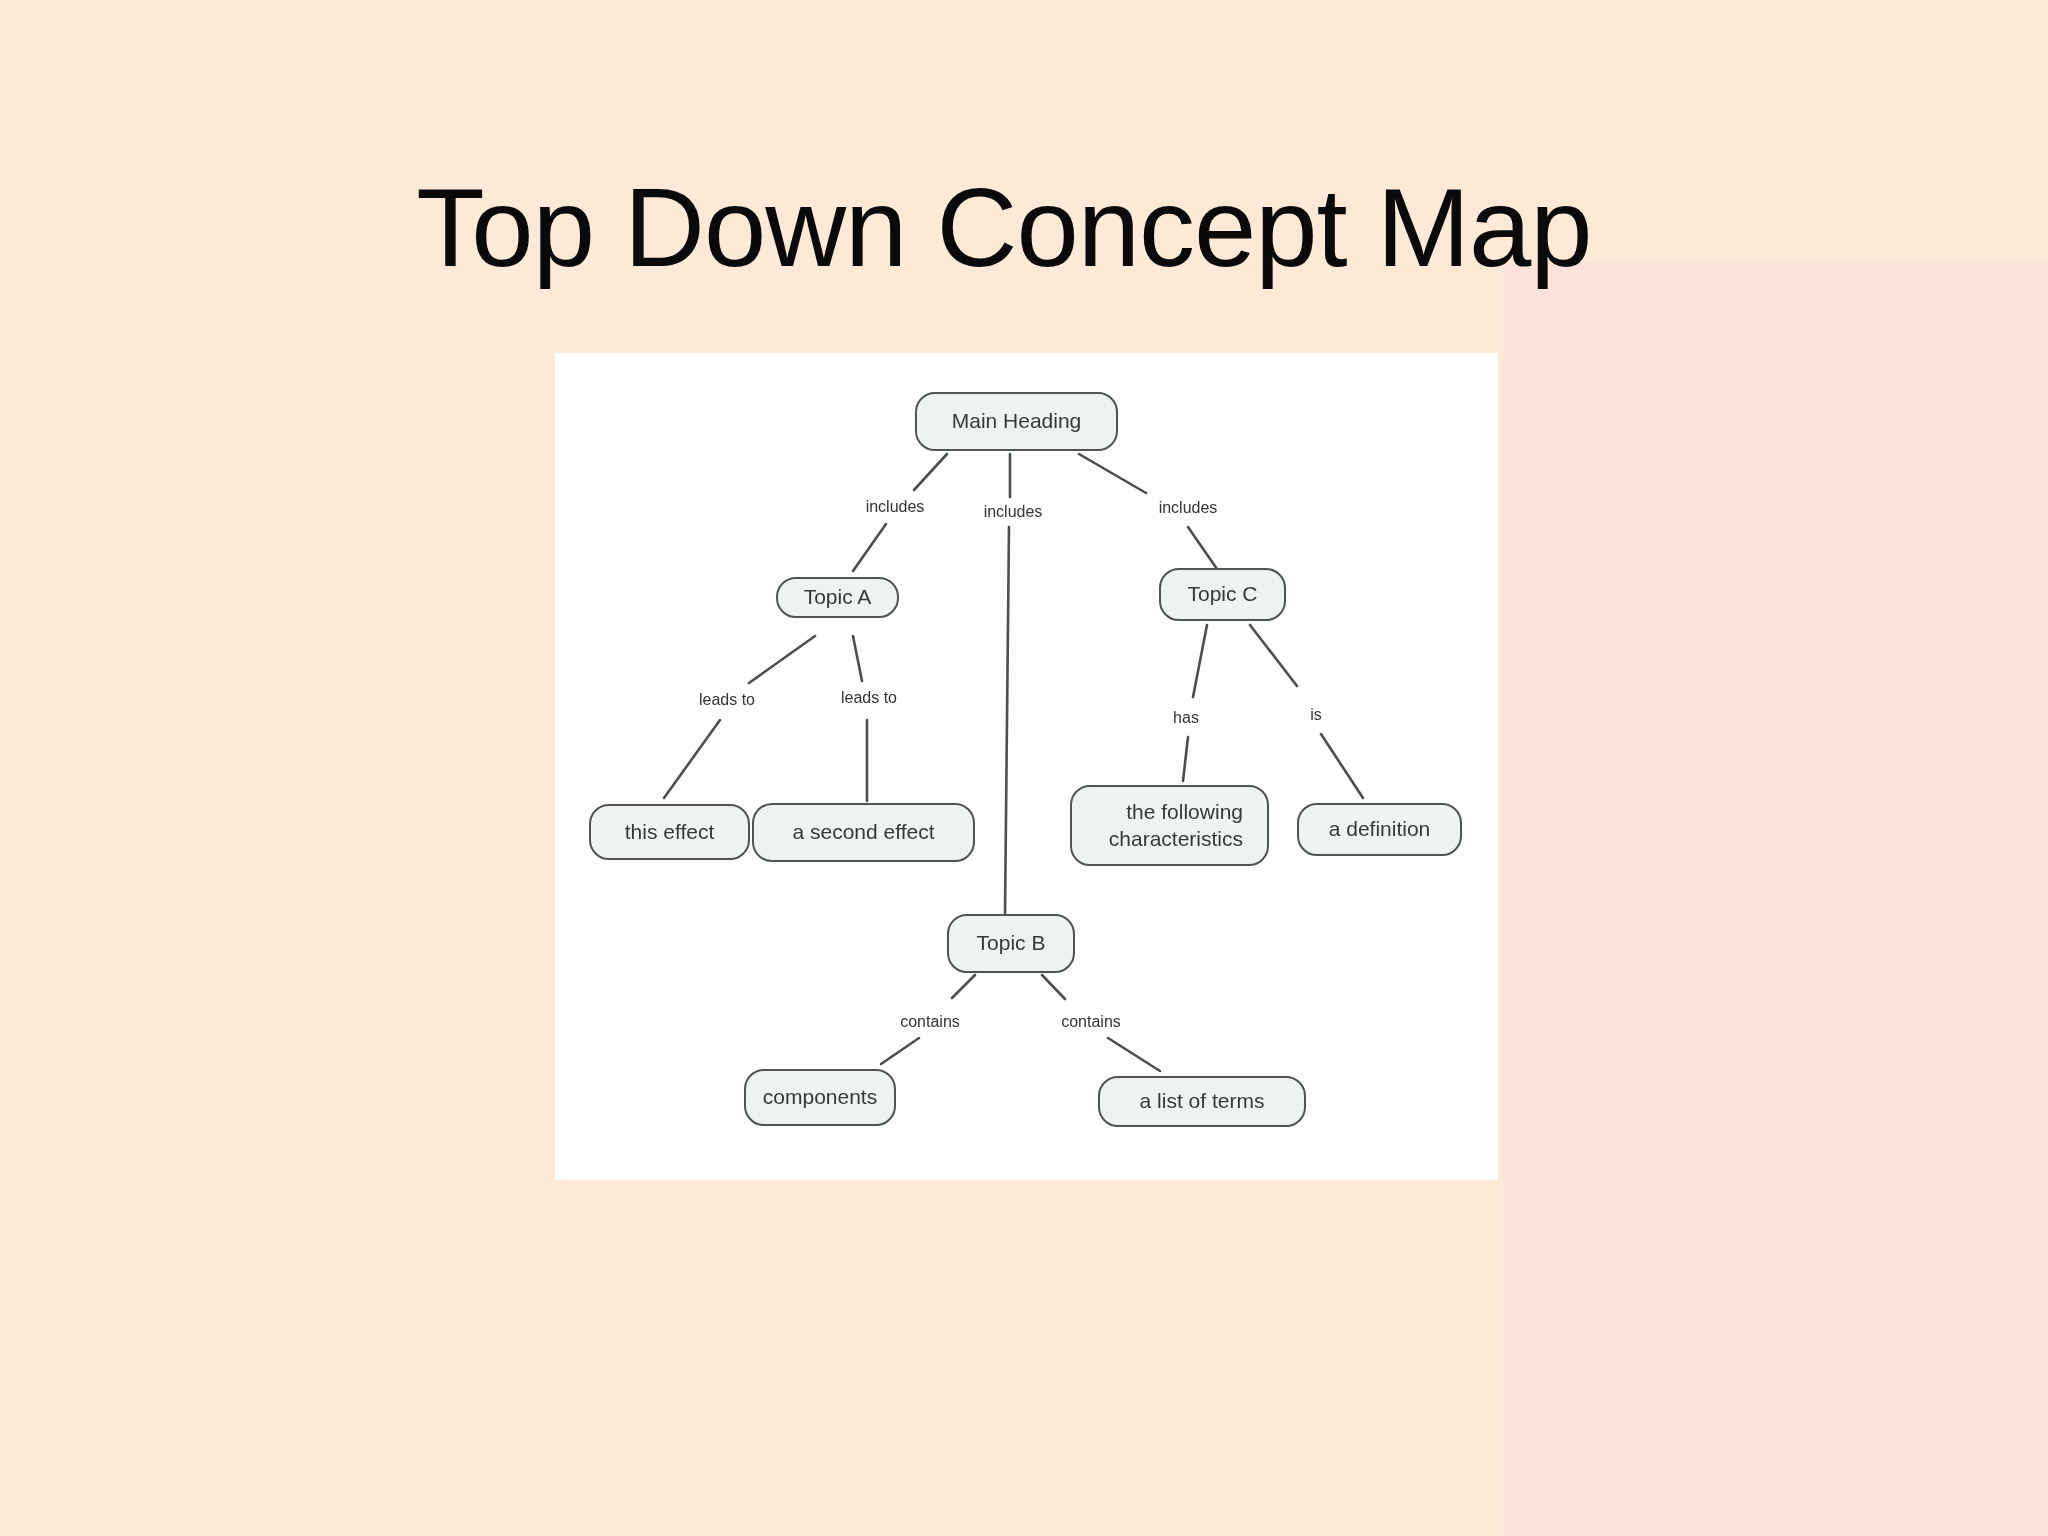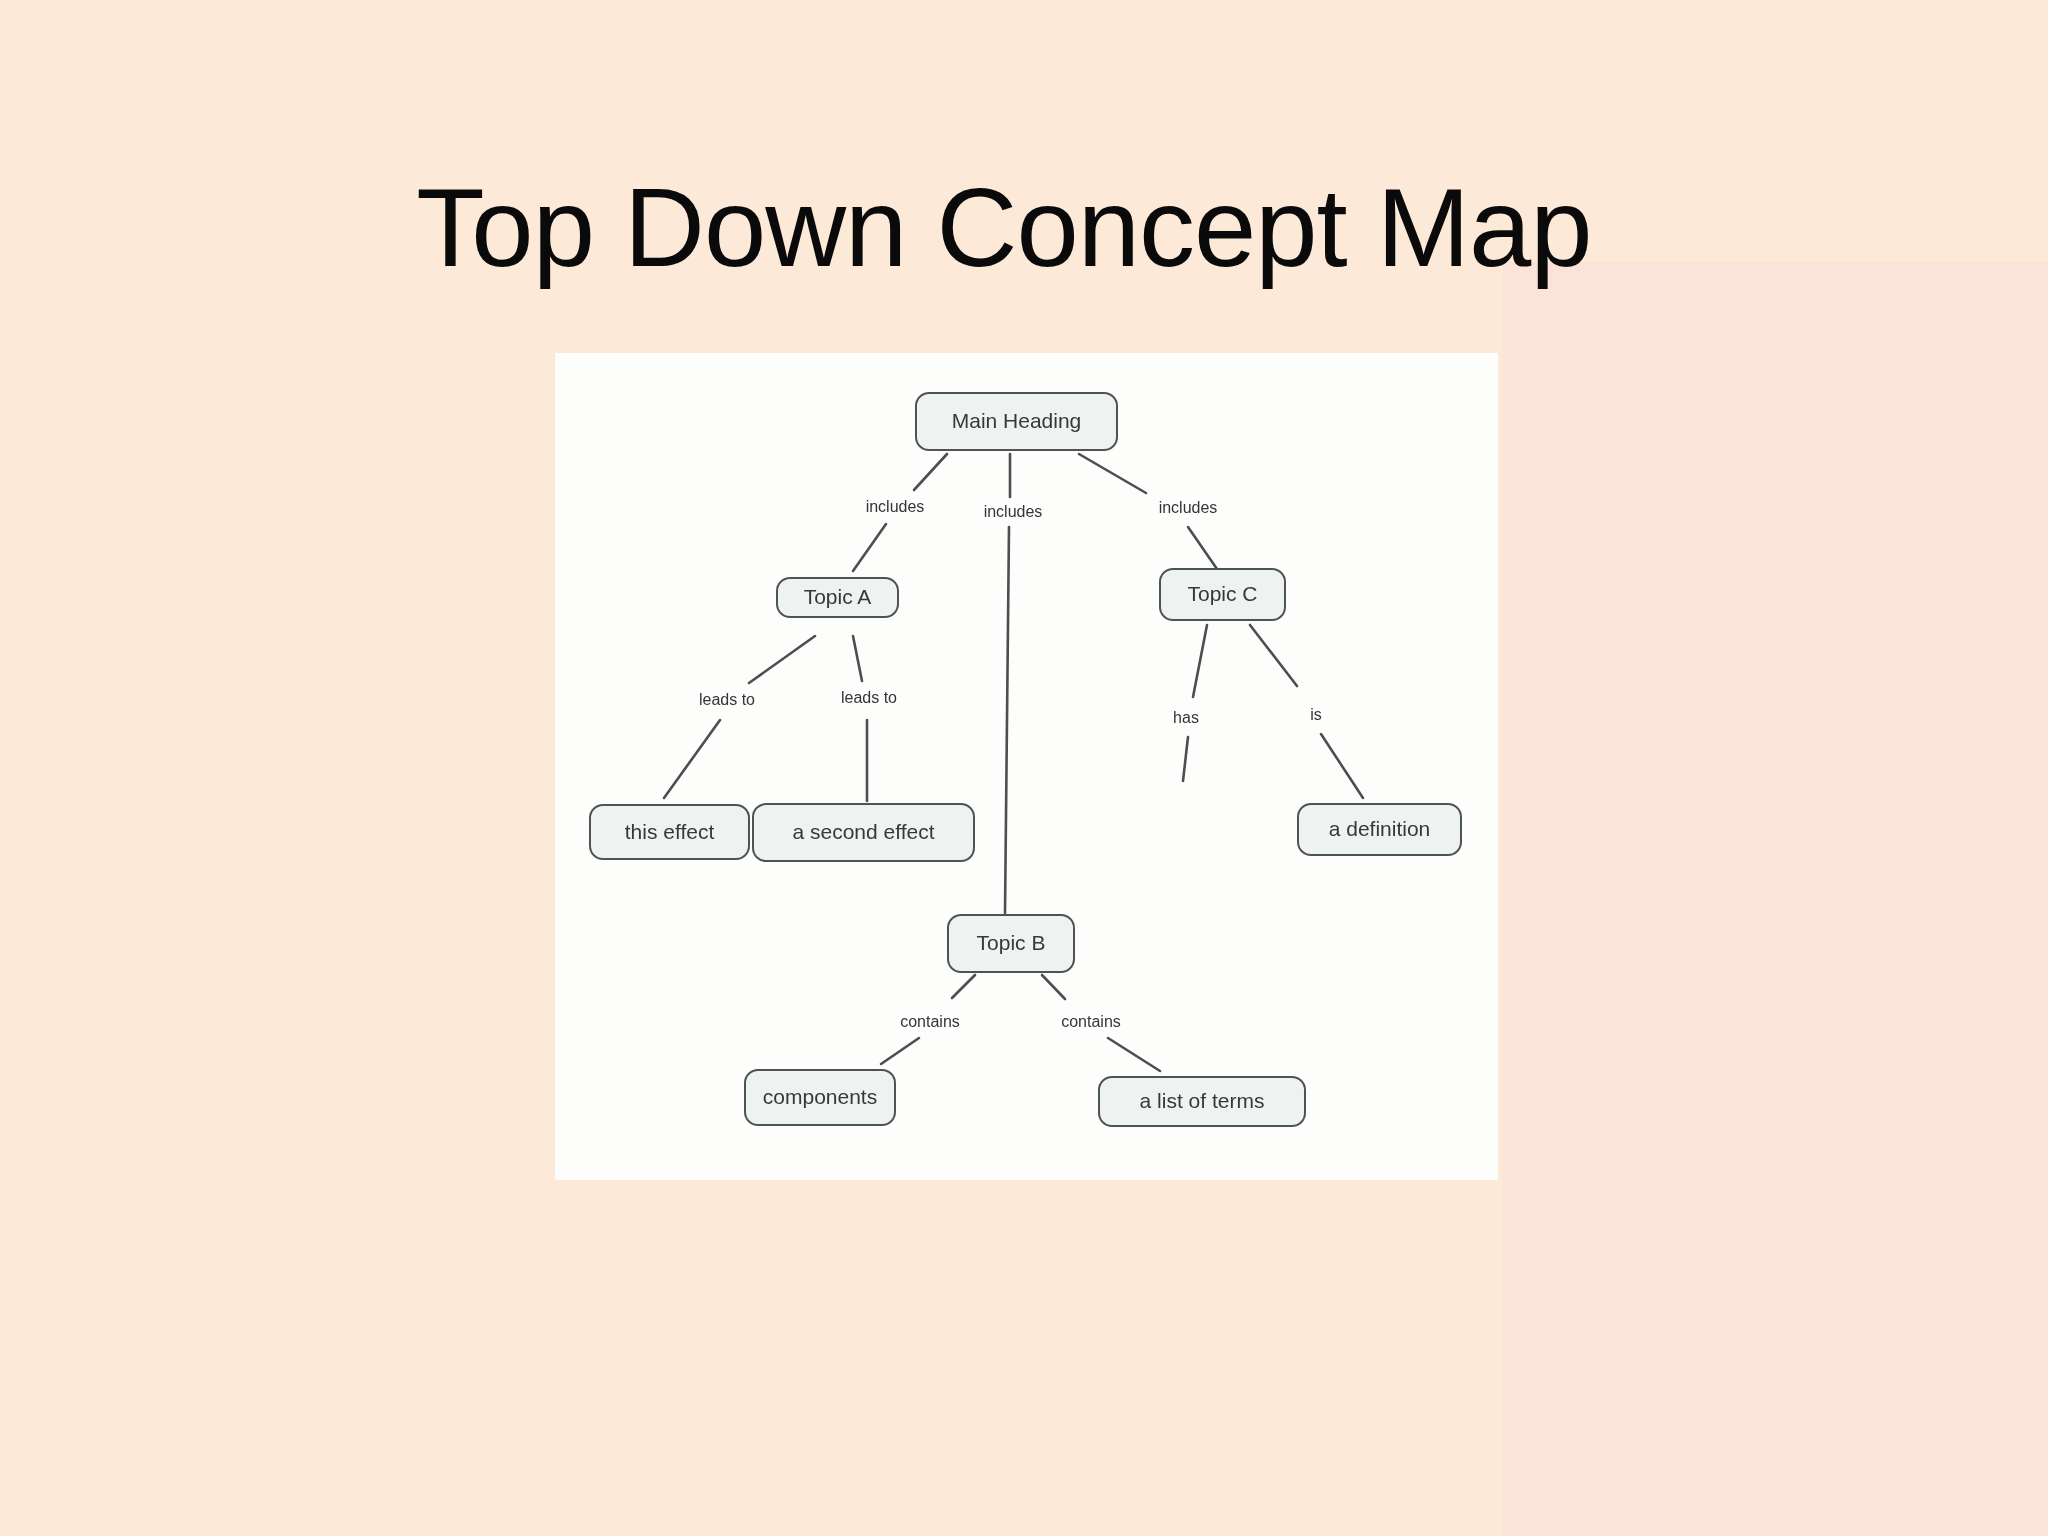--- a/index.html
+++ b/index.html
@@ -56,21 +56,21 @@
   }
   .node {
     position: absolute;
     display: flex;
     align-items: center;
     justify-content: center;
     text-align: right;
     box-sizing: border-box;
     background: #eef2f1;
     border: 2.5px solid #4e5454;
-    border-radius: 14px;
+    border-radius: 20px;
     color: #333a3a;
     font-size: 21px;
     line-height: 1.25;
     padding: 2px 24px;
   }
   .node-main            { left: 360px; top: 39px;  width: 203px; height: 59px; }
   .node-topic-a         { left: 221px; top: 224px; width: 123px; height: 41px; }
   .node-topic-c         { left: 604px; top: 215px; width: 127px; height: 53px; }
   .node-this-effect     { left: 9px;   top: 451px; width: 161px; height: 56px; margin-left: 25px; }
   .node-second-effect   { left: 197px; top: 450px; width: 223px; height: 59px; }
@@ -133,20 +133,21 @@
 
     <line x1="487" y1="622" x2="510" y2="646"></line>
     <line x1="553" y1="685" x2="605" y2="718"></line>
   </svg>
 
   <div class="node node-main">Main Heading</div>
   <div class="node node-topic-a">Topic A</div>
   <div class="node node-topic-c">Topic C</div>
   <div class="node node-this-effect">this effect</div>
   <div class="node node-second-effect">a second effect</div>
+  <div class="node node-characteristics">the following characteristics</div>
   <div class="node node-definition">a definition</div>
   <div class="node node-topic-b">Topic B</div>
   <div class="node node-components">components</div>
   <div class="node node-list-of-terms">a list of terms</div>
 
   <div class="edge-label lbl-includes-a">includes</div>
   <div class="edge-label lbl-includes-b">includes</div>
   <div class="edge-label lbl-includes-c">includes</div>
   <div class="edge-label lbl-leads-1">leads to</div>
   <div class="edge-label lbl-leads-2">leads to</div>

